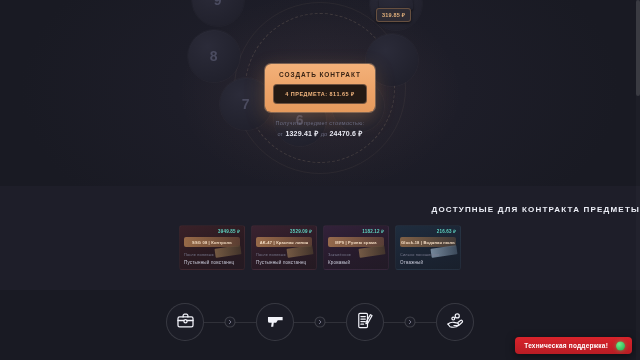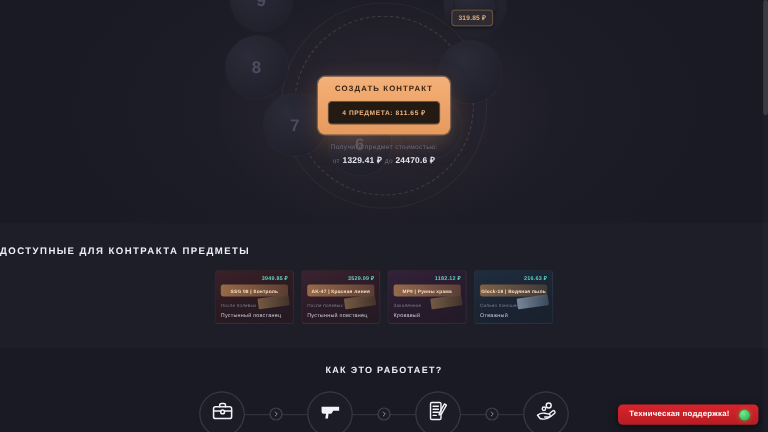--- a/index.html
+++ b/index.html
@@ -105,21 +105,21 @@
     letter-spacing:0.2px;
   }
   .cta-sub-range .dim { color:#6a6b80; font-weight:400; font-size:5.5px; }
 
   
   .items-section {
     position:absolute; left:0; top:186px; width:640px; height:104px;
     background:#1e1e29;
   }
   .section-title {
-    text-align:left; font-size:8px; font-weight:700;
+    text-align:right; font-size:8px; font-weight:700;
     letter-spacing:1.2px; color:#eceef6;
     padding-top:19px;
   }
   .cards {
     display:flex; justify-content:center; gap:6px;
     margin-top:11px;
   }
   .card {
     width:66px; height:45px; border-radius:3px;
     position:relative; overflow:hidden;
@@ -318,21 +318,20 @@
       <div class="card-banner">Glock-18 | Водяная пыль</div>
       <div class="card-gun"></div>
       <div class="card-wear">Сильно поношенное</div>
       <div class="card-name">Отважный</div>
     </div>
 
   </div>
 </div>
 
 <div class="how-section">
-  <div class="how-title">КАК ЭТО РАБОТАЕТ?</div>
   <div class="steps">
 
     <div class="step-circle">
       <span>
         <svg viewBox="0 0 24 24" fill="none" stroke="#f2f3fa" stroke-width="1.6" stroke-linecap="round" stroke-linejoin="round">
           <rect x="2.5" y="7.5" width="19" height="12.5" rx="2"></rect>
           <path d="M9 7.5V5.8A1.8 1.8 0 0 1 10.8 4h2.4A1.8 1.8 0 0 1 15 5.8v1.7"></path>
           <circle cx="12" cy="13" r="2"></circle>
           <path d="M2.5 12h7.5M14 12h7.5"></path>
         </svg>

